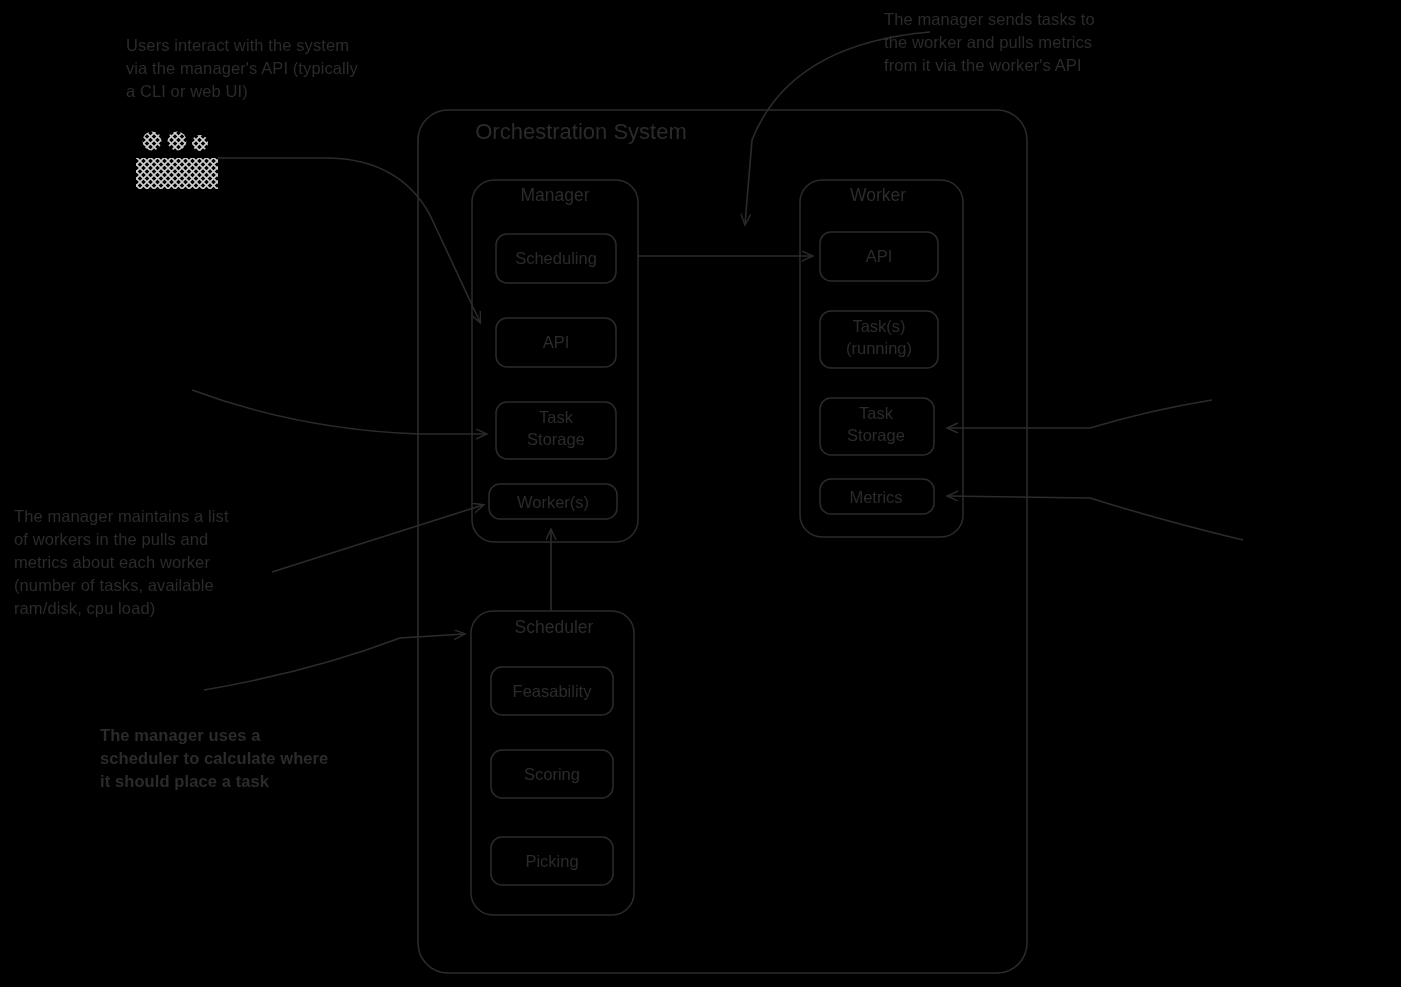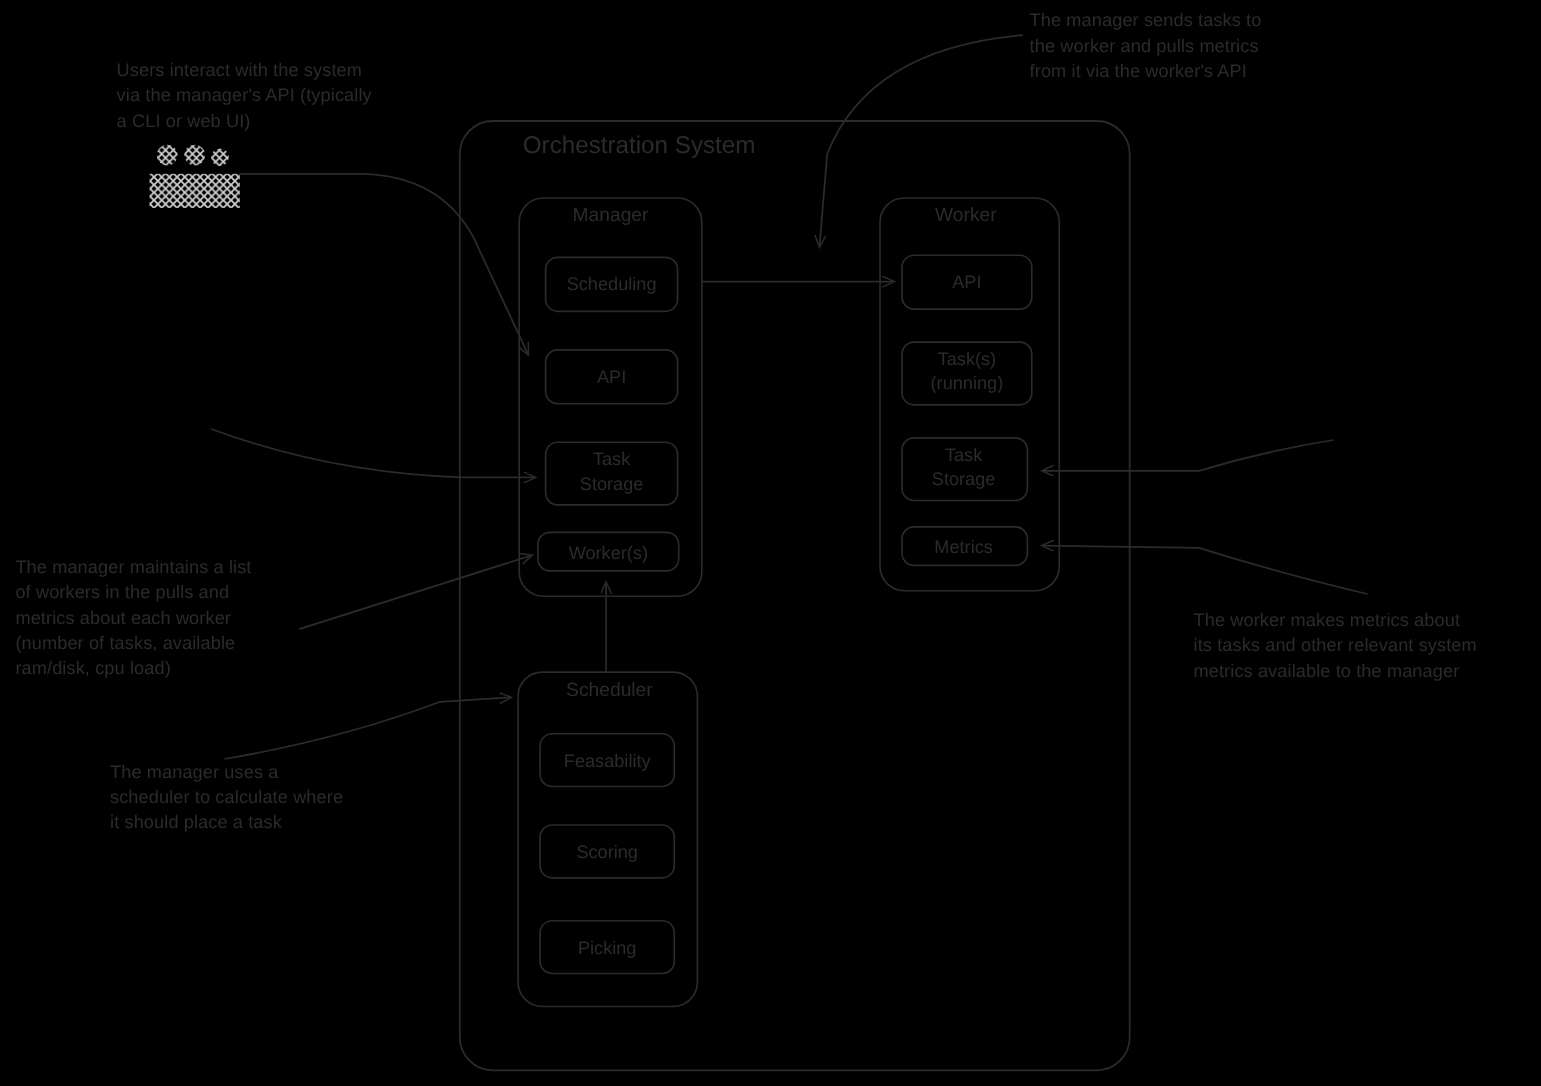--- a/index.html
+++ b/index.html
@@ -107,37 +107,34 @@
 
     <path class="stroke" stroke-width="1.6" marker-end="url(#arw)" d="M204,690 Q310,672 400,638 L464,634"></path>
 
     <path class="stroke" stroke-width="1.6" marker-end="url(#arw)" d="M551,611 L551,530"></path>
 
     <path class="stroke" stroke-width="1.6" marker-end="url(#arw)" d="M1212,400 Q1150,410 1090,428 L948,428"></path>
 
     <path class="stroke" stroke-width="1.6" marker-end="url(#arw)" d="M1243,540 Q1160,520 1090,498 L948,496"></path>
   </svg>
 
-  <div class="note" style="left:106px;top:34px;margin-top:19px;">Users interact with the system
+  <div class="note" style="left:126px;top:34px;">Users interact with the system
 via the manager's API (typically
 a CLI or web UI)</div>
 
-  <div class="note" style="left:936px;top:8px;">The manager sends tasks to
+  <div class="note" style="left:884px;top:8px;">The manager sends tasks to
 the worker and pulls metrics
 from it via the worker's API</div>
 
 
   <div class="note" style="left:14px;top:505px;">The manager maintains a list
 of workers in the pulls and
 metrics about each worker
 (number of tasks, available
 ram/disk, cpu load)</div>
 
-  <div class="note" style="left:100px;top:691px;">The manager uses a
+  <div class="note" style="left:100px;top:724px;font-weight:bold;">The manager uses a
 scheduler to calculate where
 it should place a task</div>
 
 
-  <div class="note" style="left:1085px;top:553px;">The worker makes metrics about
-its tasks and other relevant system
-metrics available to the manager</div>
 
 </div>
 
 </body></html>

